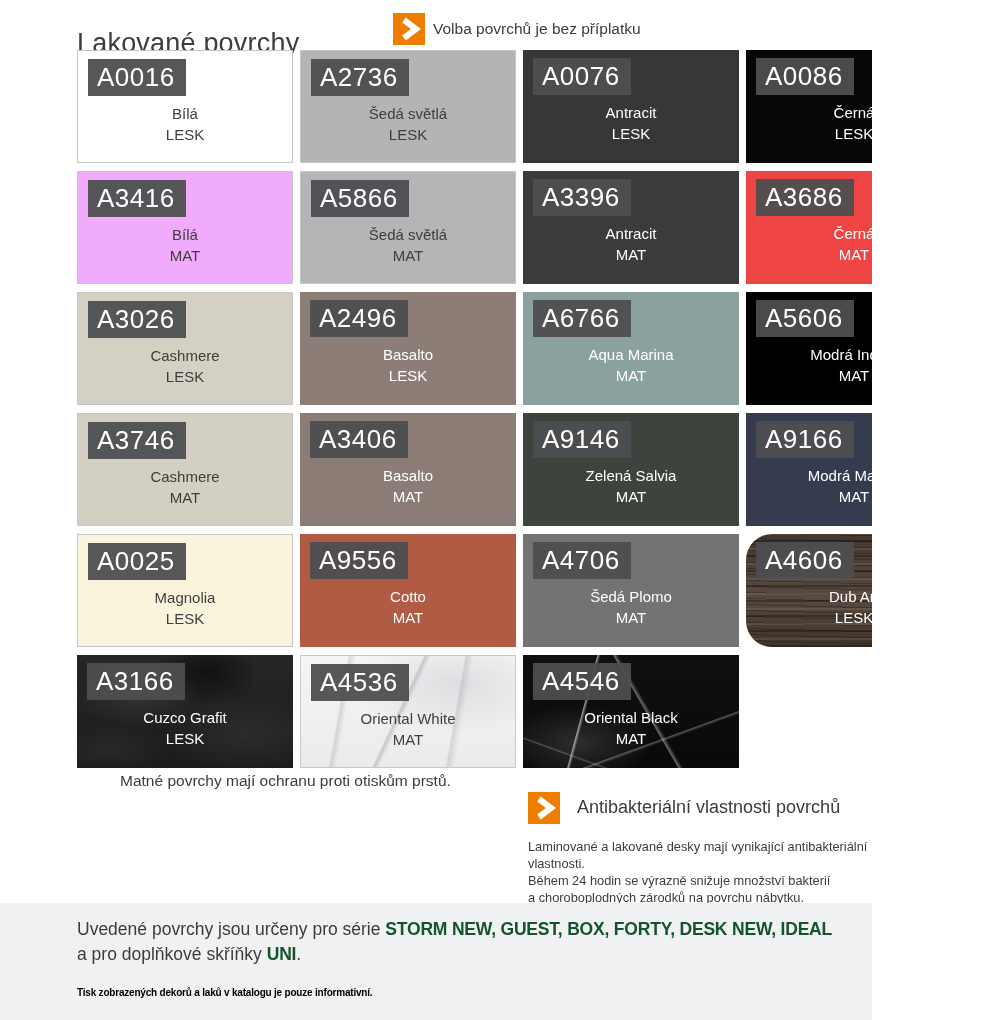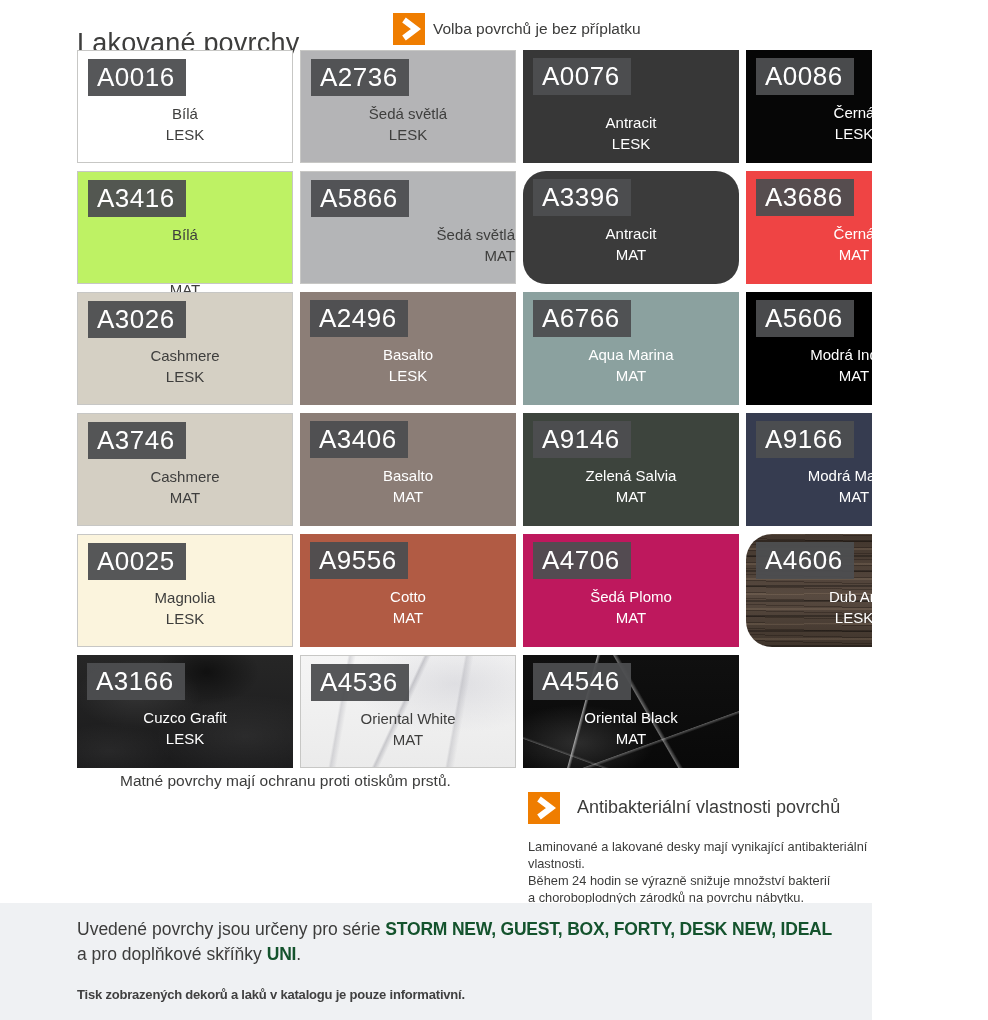--- a/index.html
+++ b/index.html
@@ -56,22 +56,22 @@
   #ab-bullet{left:528px;top:792px;}
   .ab-heading{position:absolute;left:577px;top:797px;font-size:18px;color:#3c3c3b;}
   .ab-body{position:absolute;left:528px;top:838px;font-size:12.8px;line-height:17px;color:#3c3c3b;}
   .ab-icon{position:absolute;left:884px;top:778px;width:60px;height:60px;}
 
   
   .footer{position:absolute;left:0;top:903px;width:988px;height:117px;background:#eff1f3;}
   .f-line1{position:absolute;left:77px;top:14px;font-size:17.5px;font-weight:300;
     color:#3c3c3b;line-height:25px;}
   .f-line1 b,.f-line1 strong{font-weight:700;color:#14532d;letter-spacing:-.2px;}
-  .f-note{position:absolute;left:77px;top:84px;font-size:13px;font-weight:700;
-    color:#404040;letter-spacing:-.2px;}
+  .f-note{position:absolute;left:77px;top:84px;font-size:10px;font-weight:700;
+    color:#000000;letter-spacing:-.2px;}
 </style>
 </head>
 <body>
 
 <div id="page">
 
   <h1 class="page-title">Lakované povrchy</h1>
 
   <div class="bullet" id="hdr-bullet">
     <svg width="32" height="32" viewBox="0 0 32 32">
@@ -84,41 +84,41 @@
       <div class="tile light" style="background: rgb(255, 255, 255); color: rgb(62, 62, 61);">
       <span class="code">A0016</span>
       <span class="name">Bílá</span>
       <span class="finish">LESK</span>
     </div>
       <div class="tile light" style="background: rgb(180, 180, 182); color: rgb(62, 62, 61);">
       <span class="code">A2736</span>
       <span class="name">Šedá světlá</span>
       <span class="finish">LESK</span>
     </div>
-      <div class="tile" style="background: rgb(55, 55, 55); color: rgb(255, 255, 255); justify-content: center;">
+      <div class="tile" style="background: rgb(55, 55, 55); color: rgb(255, 255, 255);">
       <span class="code">A0076</span>
       <span class="name">Antracit</span>
       <span class="finish">LESK</span>
     </div>
       <div class="tile" style="background: rgb(6, 6, 6); color: rgb(255, 255, 255);">
       <span class="code">A0086</span>
       <span class="name">Černá</span>
       <span class="finish">LESK</span>
     </div>
-      <div class="tile light" style="background: #bef264; color: rgb(62, 62, 61); gap: 34px;">
+      <div class="tile light" style="background: #f0abfc; color: rgb(62, 62, 61);">
       <span class="code">A3416</span>
       <span class="name">Bílá</span>
       <span class="finish">MAT</span>
     </div>
-      <div class="tile light" style="background: rgb(180, 181, 183); color: rgb(62, 62, 61); align-items: flex-end;">
+      <div class="tile light" style="background: rgb(180, 181, 183); color: rgb(62, 62, 61);">
       <span class="code">A5866</span>
       <span class="name">Šedá světlá</span>
       <span class="finish">MAT</span>
     </div>
-      <div class="tile" style="background: rgb(59, 59, 59); color: rgb(255, 255, 255); border-radius: 23px;">
+      <div class="tile" style="background: rgb(59, 59, 59); color: rgb(255, 255, 255);">
       <span class="code">A3396</span>
       <span class="name">Antracit</span>
       <span class="finish">MAT</span>
     </div>
       <div class="tile" style="background: #ef4444; color: rgb(255, 255, 255);">
       <span class="code">A3686</span>
       <span class="name">Černá</span>
       <span class="finish">MAT</span>
     </div>
       <div class="tile light" style="background: rgb(213, 208, 196); color: rgb(62, 62, 61);">
@@ -164,21 +164,21 @@
       <div class="tile light" style="background: rgb(251, 244, 221); color: rgb(62, 62, 61);">
       <span class="code">A0025</span>
       <span class="name">Magnolia</span>
       <span class="finish">LESK</span>
     </div>
       <div class="tile" style="background: rgb(177, 91, 68); color: rgb(255, 255, 255);">
       <span class="code">A9556</span>
       <span class="name">Cotto</span>
       <span class="finish">MAT</span>
     </div>
-      <div class="tile" style="background: #be185d; color: rgb(255, 255, 255);">
+      <div class="tile" style="background: #737373; color: rgb(255, 255, 255);">
       <span class="code">A4706</span>
       <span class="name">Šedá Plomo</span>
       <span class="finish">MAT</span>
     </div>
       <div class="tile tex-wood" style="color: rgb(255, 255, 255);">
       <span class="code">A4606</span>
       <span class="name">Dub Art</span>
       <span class="finish">LESK</span>
     </div>
       <div class="tile tex-graphite" style="color: rgb(255, 255, 255);">

